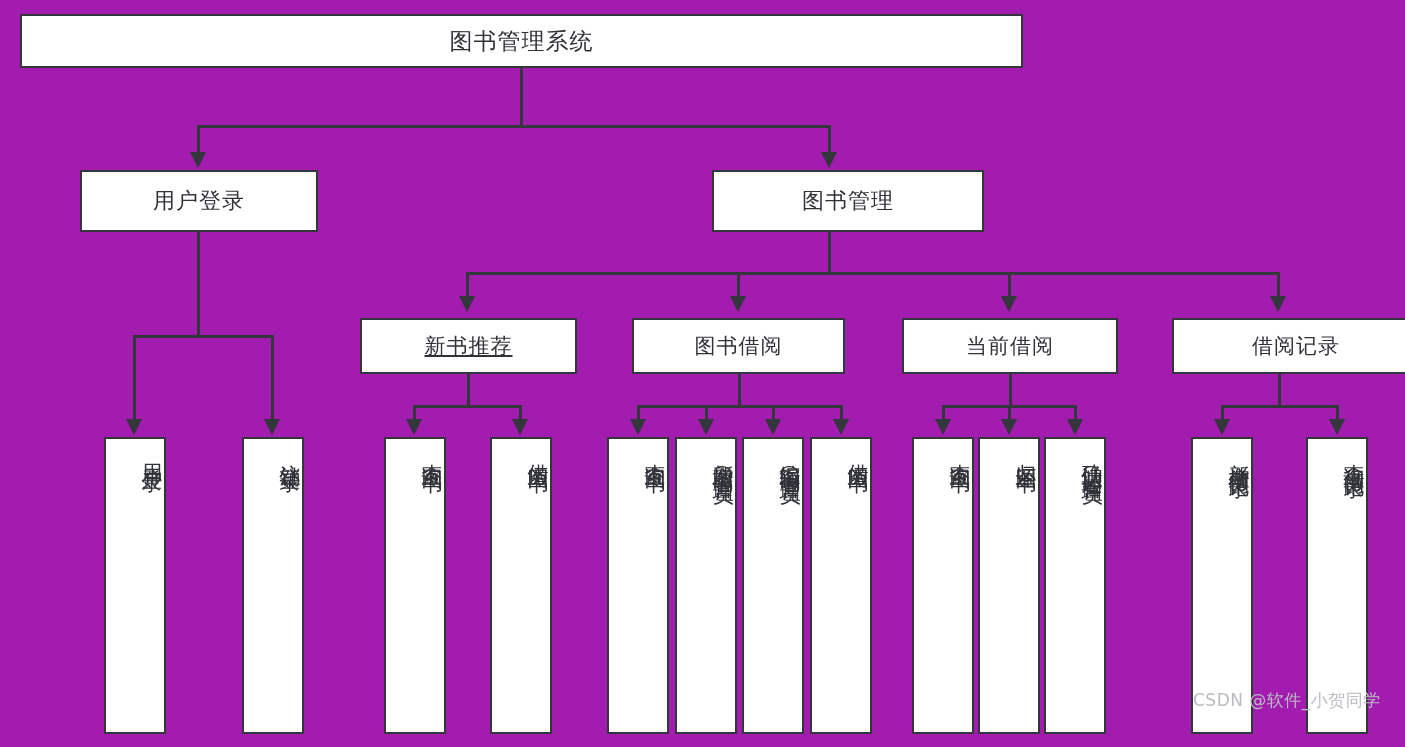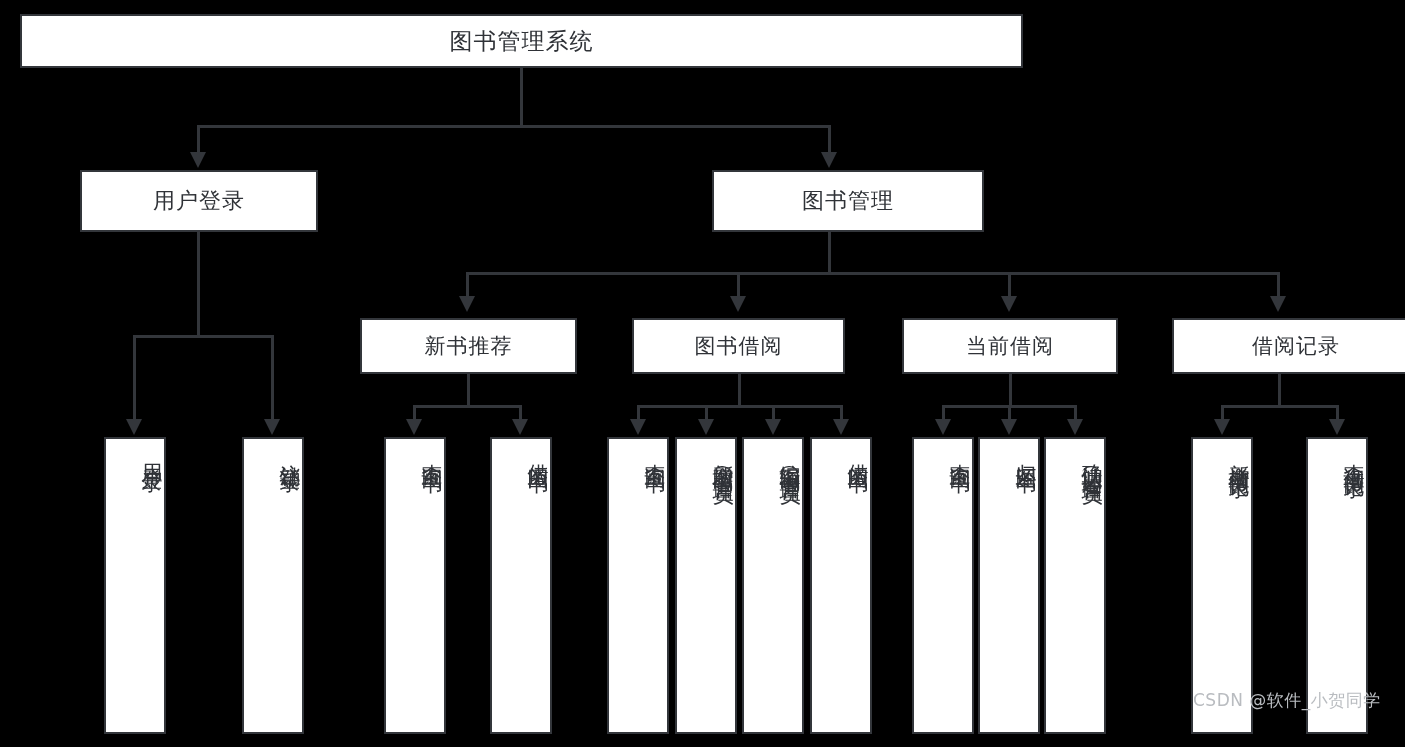--- a/index.html
+++ b/index.html
@@ -7,21 +7,21 @@
     padding: 0;
     background: #ffffff;
   }
   body {
     font-family: "DejaVu Sans", "Liberation Sans", sans-serif;
   }
   #canvas {
     position: relative;
     width: 1405px;
     height: 747px;
-    background: #000000;
+    background: #a21caf;
     overflow: hidden;
   }
   .node {
     position: absolute;
     box-sizing: border-box;
     background: #ffffff;
     border: 2px solid #33363b;
     display: flex;
     align-items: center;
     justify-content: center;
@@ -110,21 +110,21 @@
   <div class="hline" style="left:466px; top:272px; width:814px;"></div>
   <div class="vline" style="left:466px; top:272px; height:27px;"></div>
   <div class="arrow" style="left:459px; top:296px;"></div>
   <div class="vline" style="left:737px; top:272px; height:27px;"></div>
   <div class="arrow" style="left:730px; top:296px;"></div>
   <div class="vline" style="left:1008px; top:272px; height:27px;"></div>
   <div class="arrow" style="left:1001px; top:296px;"></div>
   <div class="vline" style="left:1277px; top:272px; height:27px;"></div>
   <div class="arrow" style="left:1270px; top:296px;"></div>
 
-  <div class="node level3" style="left:360px; top:318px; width:217px; height:56px;">
+  <div class="node level3" style="left:360px; top:318px; width:217px; height:56px;text-decoration:underline;">
     <span>新书推荐</span>
   </div>
   <div class="node level3" style="left:902px; top:318px; width:216px; height:56px;">
     <span>当前借阅</span>
   </div>
   <div class="node level3" style="left:632px; top:318px; width:213px; height:56px;">
     <span>图书借阅</span>
   </div>
   <div class="node level3" style="left:1172px; top:318px; width:248px; height:56px;">
     <span>借阅记录</span>

